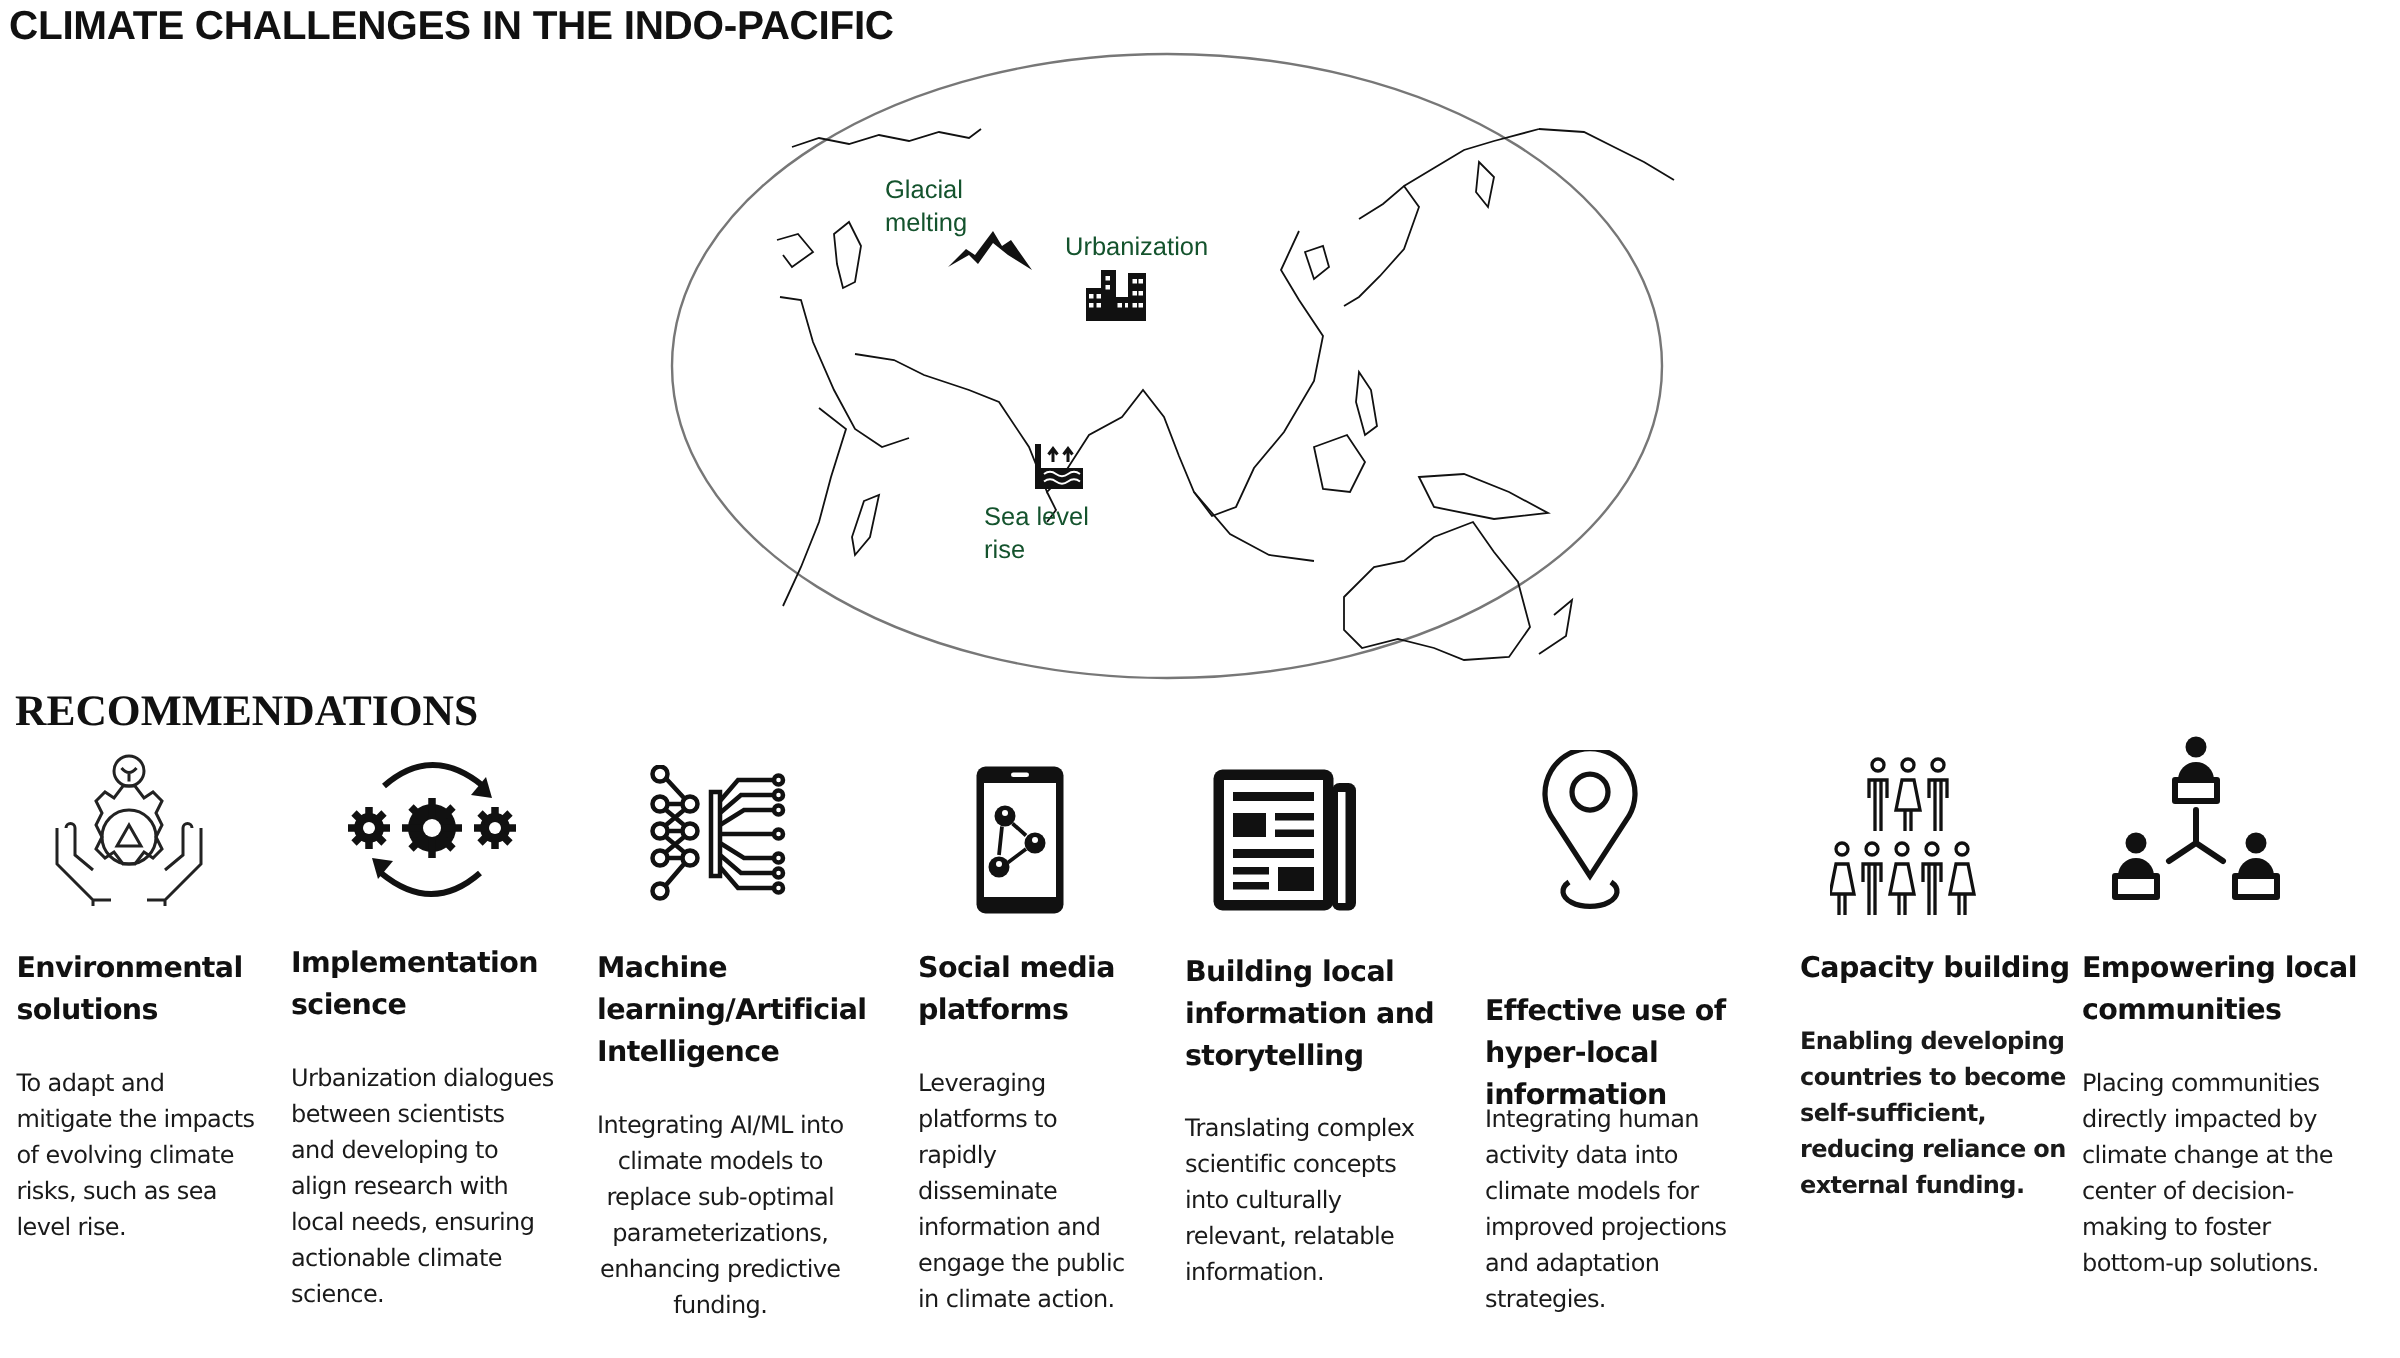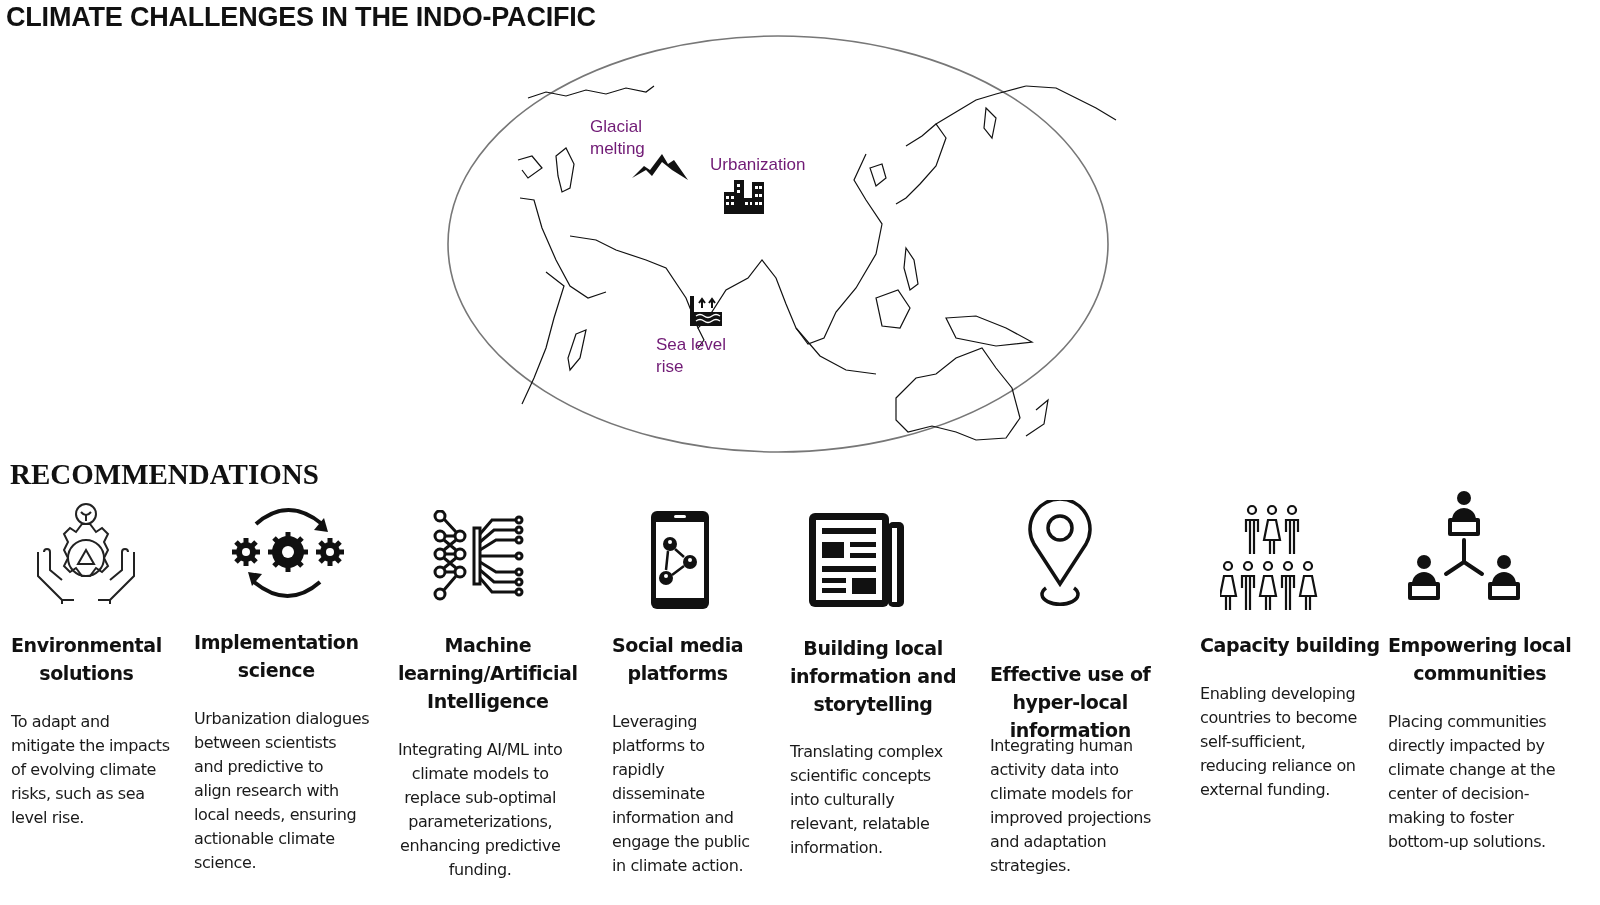--- a/index.html
+++ b/index.html
@@ -1,22 +1,22 @@
 <!DOCTYPE html>
 <html><head>
 <meta charset="utf-8">
 <style>
   html, body { margin: 0; padding: 0; background: #ffffff; }
   body { width: 1600px; height: 905px; position: relative; overflow: hidden; font-family: "Liberation Sans", sans-serif; color: #111; }
   .title { position: absolute; left: 6px; top: 2px; font-weight: bold; font-size: 27px; letter-spacing: -0.2px; }
   .rec-title { position: absolute; left: 10px; top: 458px; font-weight: bold; font-size: 29px; font-family: Liberation Serif, serif; }
   .map { position: absolute; left: 436px; top: 28px; width: 684px; height: 432px; }
-  .map-label { position: absolute; font-size: 17px; color: #701a75; line-height: 22px; font-family: "Liberation Sans", sans-serif; }
+  .map-label { position: absolute; font-size: 17px; color: #14532d; line-height: 22px; font-family: "Liberation Sans", sans-serif; }
   .icon { position: absolute; }
-  .head { position: absolute; font-family: "DejaVu Sans", sans-serif; font-weight: bold; font-size: 19px; line-height: 28px; letter-spacing: -0.4px; text-align: center; }
+  .head { position: absolute; font-family: "DejaVu Sans", sans-serif; font-weight: bold; font-size: 19px; line-height: 28px; letter-spacing: -0.4px; }
   .desc { position: absolute; font-family: "DejaVu Sans", sans-serif; font-size: 16px; line-height: 24px; letter-spacing: -0.4px; color: #1a1a1a; }
 </style>
 </head>
 <body>
 
 <div class="title">CLIMATE CHALLENGES IN THE INDO-PACIFIC</div>
 
 <div class="map">
   <svg width="684" height="432" viewBox="0 0 684 432">
     <ellipse cx="342" cy="216" rx="330" ry="208" fill="none" stroke="#777" stroke-width="1.6"></ellipse>
@@ -261,21 +261,21 @@
   <div>level rise.</div>
 </div>
 
 <div class="head" style="left:194px; top:628px;">
   <div>Implementation</div>
   <div>science</div>
 </div>
 <div class="desc" style="left:194px; top:707px;">
   <div>Urbanization dialogues</div>
   <div>between scientists</div>
-  <div>and predictive to</div>
+  <div>and developing to</div>
   <div>align research with</div>
   <div>local needs, ensuring</div>
   <div>actionable climate</div>
   <div>science.</div>
 </div>
 
 <div class="head" style="left:398px; top:631px;">
   <div>Machine</div>
   <div>learning/Artificial</div>
   <div>Intelligence</div>
@@ -326,21 +326,21 @@
   <div>activity data into</div>
   <div>climate models for</div>
   <div>improved projections</div>
   <div>and adaptation</div>
   <div>strategies.</div>
 </div>
 
 <div class="head" style="left:1200px; top:631px;">
   <div>Capacity building</div>
 </div>
-<div class="desc" style="left:1200px; top:682px;">
+<div class="desc" style="left:1200px; top:682px;font-weight:bold;">
   <div>Enabling developing</div>
   <div>countries to become</div>
   <div>self-sufficient,</div>
   <div>reducing reliance on</div>
   <div>external funding.</div>
 </div>
 
 <div class="head" style="left:1388px; top:631px;">
   <div>Empowering local</div>
   <div>communities</div>

